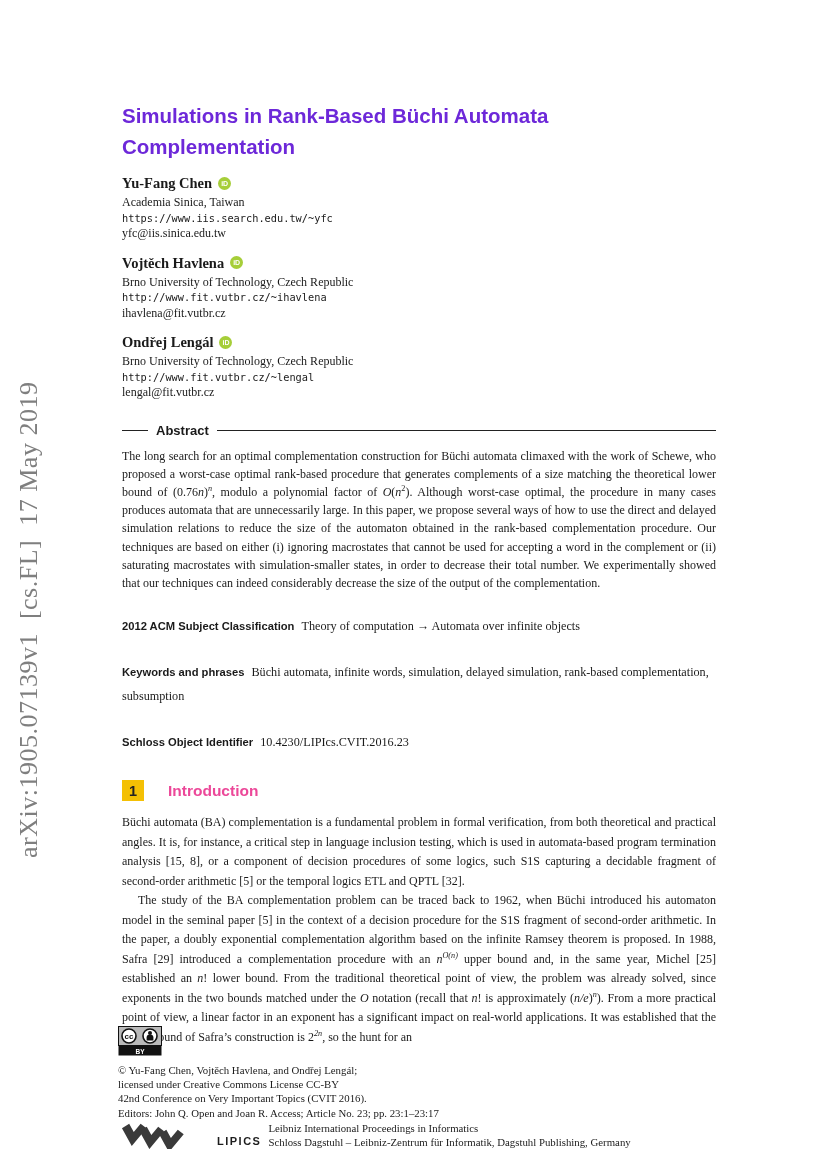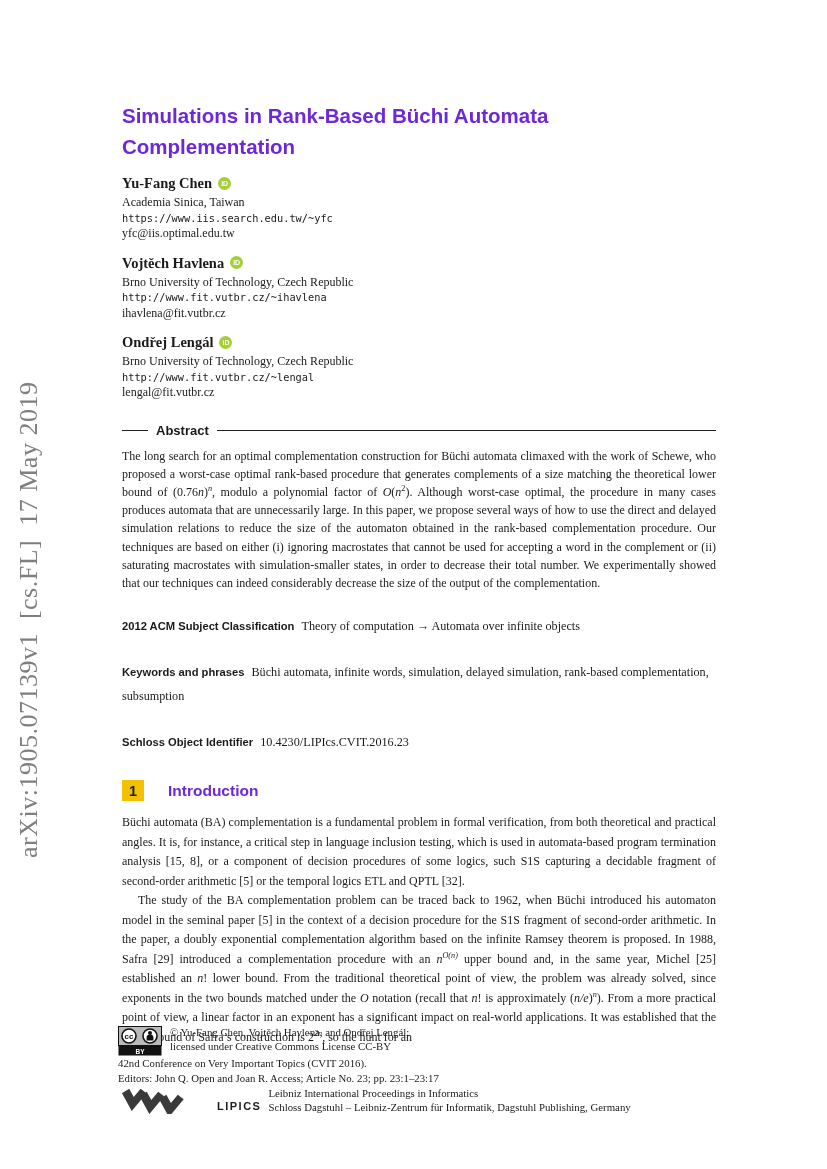--- a/index.html
+++ b/index.html
@@ -45,30 +45,30 @@
   
   .meta-row { margin-top:22px; font-size:12.2px; line-height:24px; }
   .meta-label { font-family:"Liberation Sans", sans-serif; font-weight:bold; font-size:11.2px; margin-right:7px; }
   
   .section-heading { display:flex; align-items:center; gap:24px; margin-top:26px; }
   .section-number {
     width:22px; height:21px; background:#F4C004; color:#222;
     font-family:"Liberation Sans", sans-serif; font-weight:bold; font-size:14.5px;
     display:flex; align-items:center; justify-content:center;
   }
-  .section-title { font-family:"Liberation Sans", sans-serif; font-weight:bold; font-size:15.5px; color:#6d28d9; }
+  .section-title { font-family:"Liberation Sans", sans-serif; font-weight:bold; font-size:15.5px; color:#ec4899; }
   
   .para { font-size:12px; line-height:19.5px; text-align:justify; }
   .para-first { margin-top:12px; }
   .para-indent { text-indent:16px; }
   .it { font-style:italic; }
   sup { font-size:68%; line-height:0; }
   
   .footer { position:absolute; left:118px; top:1026px; width:600px; font-size:10.8px; line-height:13.5px; }
-  .footer-license { display:flex; gap:8px; }
+  .footer-license { display:flex; gap:8px;flex-direction:column; }
   .cc-badge { flex:0 0 auto; }
   .footer-copy div { line-height:13.5px; }
   .footer-conf, .footer-editors { margin-top:1px; }
   .lipics-row { display:flex; align-items:flex-end; gap:7px; margin-top:2px; }
   .lipics-logo { flex:0 0 auto; }
   .lipics-word {
     font-family:"Liberation Sans", sans-serif; font-weight:bold; font-size:11px;
     letter-spacing:1.5px; color:#1d1d1d; padding-bottom:1px;
   }
   .lipics-lines { display:flex; flex-direction:column; }
@@ -84,21 +84,21 @@
 
     <h1 class="title">Simulations in Rank-Based Büchi Automata Complementation</h1>
 
     <div class="author-block">
       <div class="author-name-row">
         <span class="author-name">Yu-Fang Chen</span>
         <span class="orcid">iD</span>
       </div>
       <div class="author-affil">Academia Sinica, Taiwan</div>
       <div class="author-url">https://www.iis.search.edu.tw/~yfc</div>
-      <div class="author-email">yfc@iis.optimal.edu.tw</div>
+      <div class="author-email">yfc@iis.sinica.edu.tw</div>
     </div>
 
     <div class="author-block">
       <div class="author-name-row">
         <span class="author-name">Vojtěch Havlena</span>
         <span class="orcid">iD</span>
       </div>
       <div class="author-affil">Brno University of Technology, Czech Republic</div>
       <div class="author-url">http://www.fit.vutbr.cz/~ihavlena</div>
       <div class="author-email">ihavlena@fit.vutbr.cz</div>

